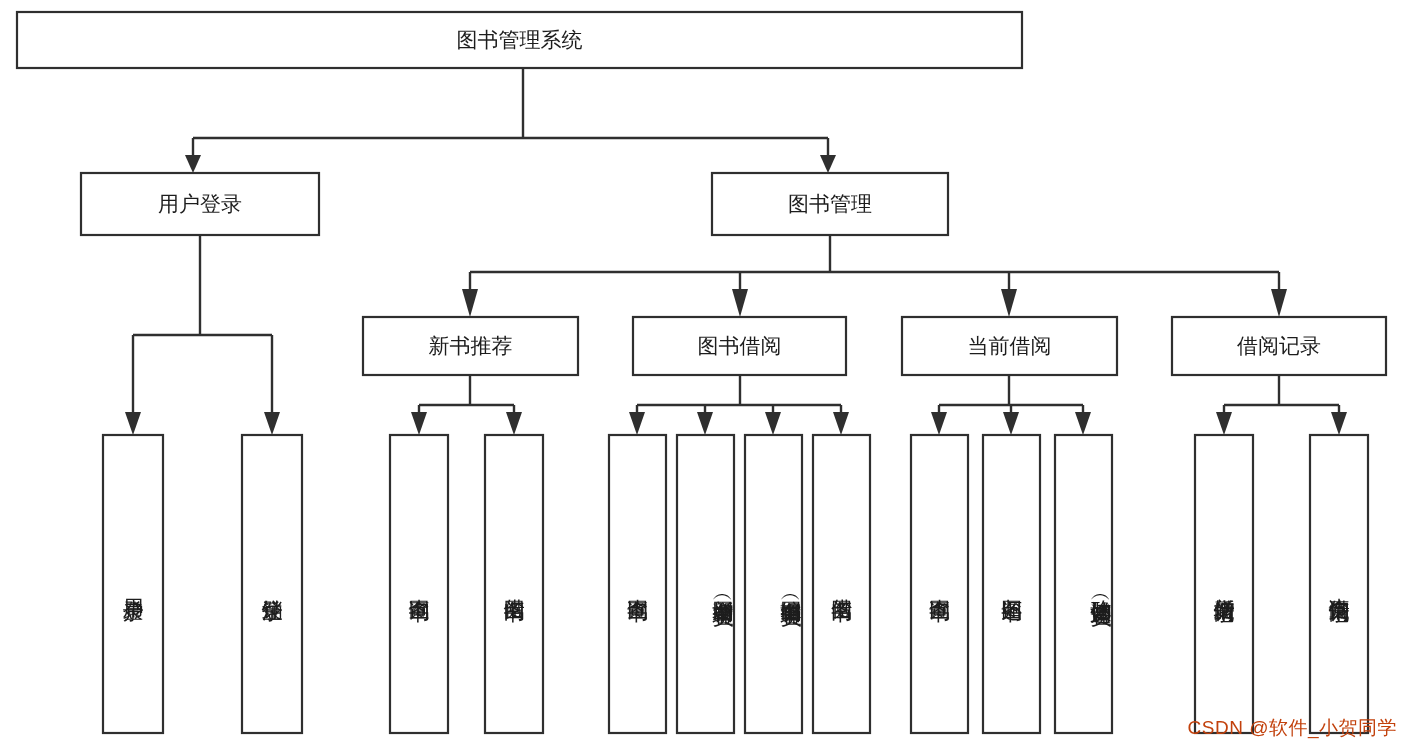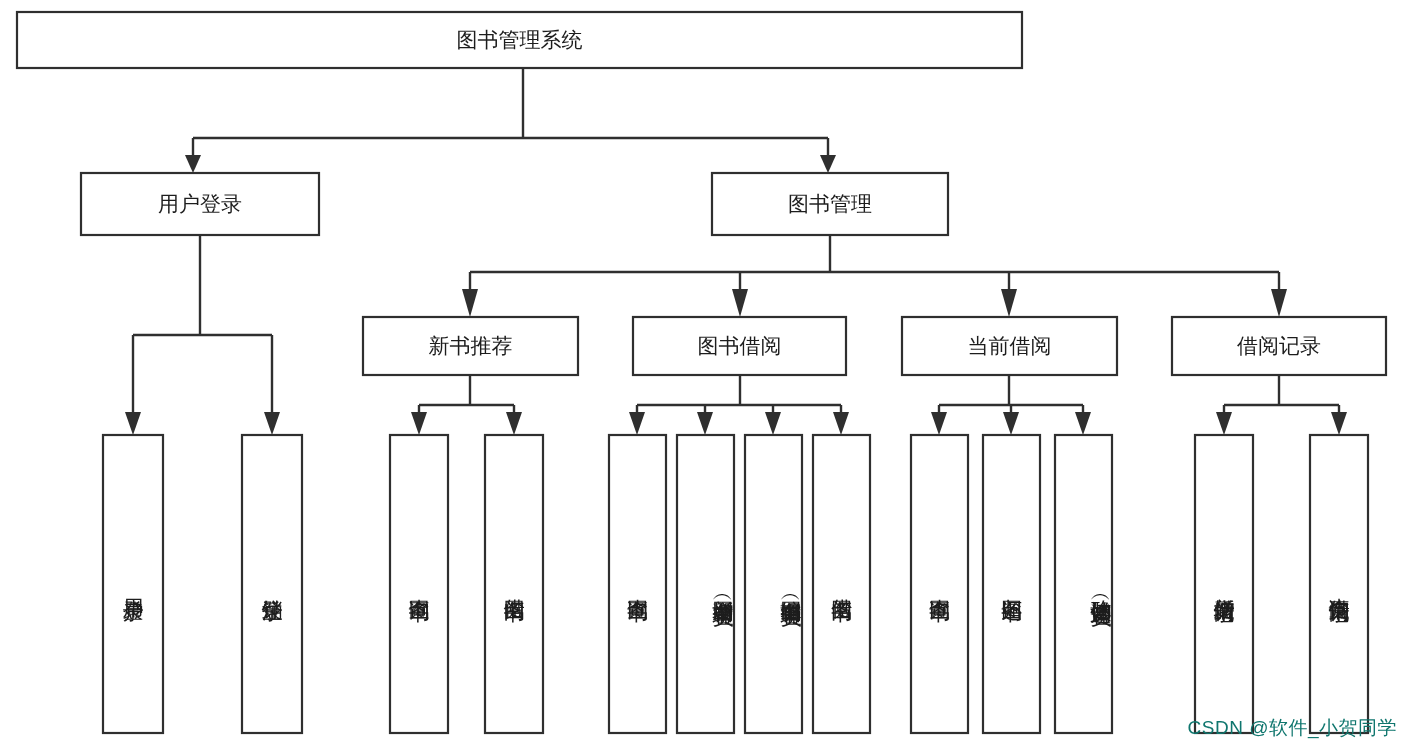--- a/index.html
+++ b/index.html
@@ -57,21 +57,21 @@
     writing-mode: vertical-rl;
     text-orientation: upright;
     letter-spacing: 1px;
     white-space: pre;
     pointer-events: none;
   }
   #watermark {
     position: absolute;
     right: 8px;
     bottom: 6px;
-    color: #0f766e;
+    color: #c2410c;
     font-family: "Liberation Sans", "DejaVu Sans", sans-serif;
     font-size: 19px;
     letter-spacing: 0.5px;
     white-space: nowrap;
   }
 </style>
 </head>
 <body>
 
 <div id="stage">

